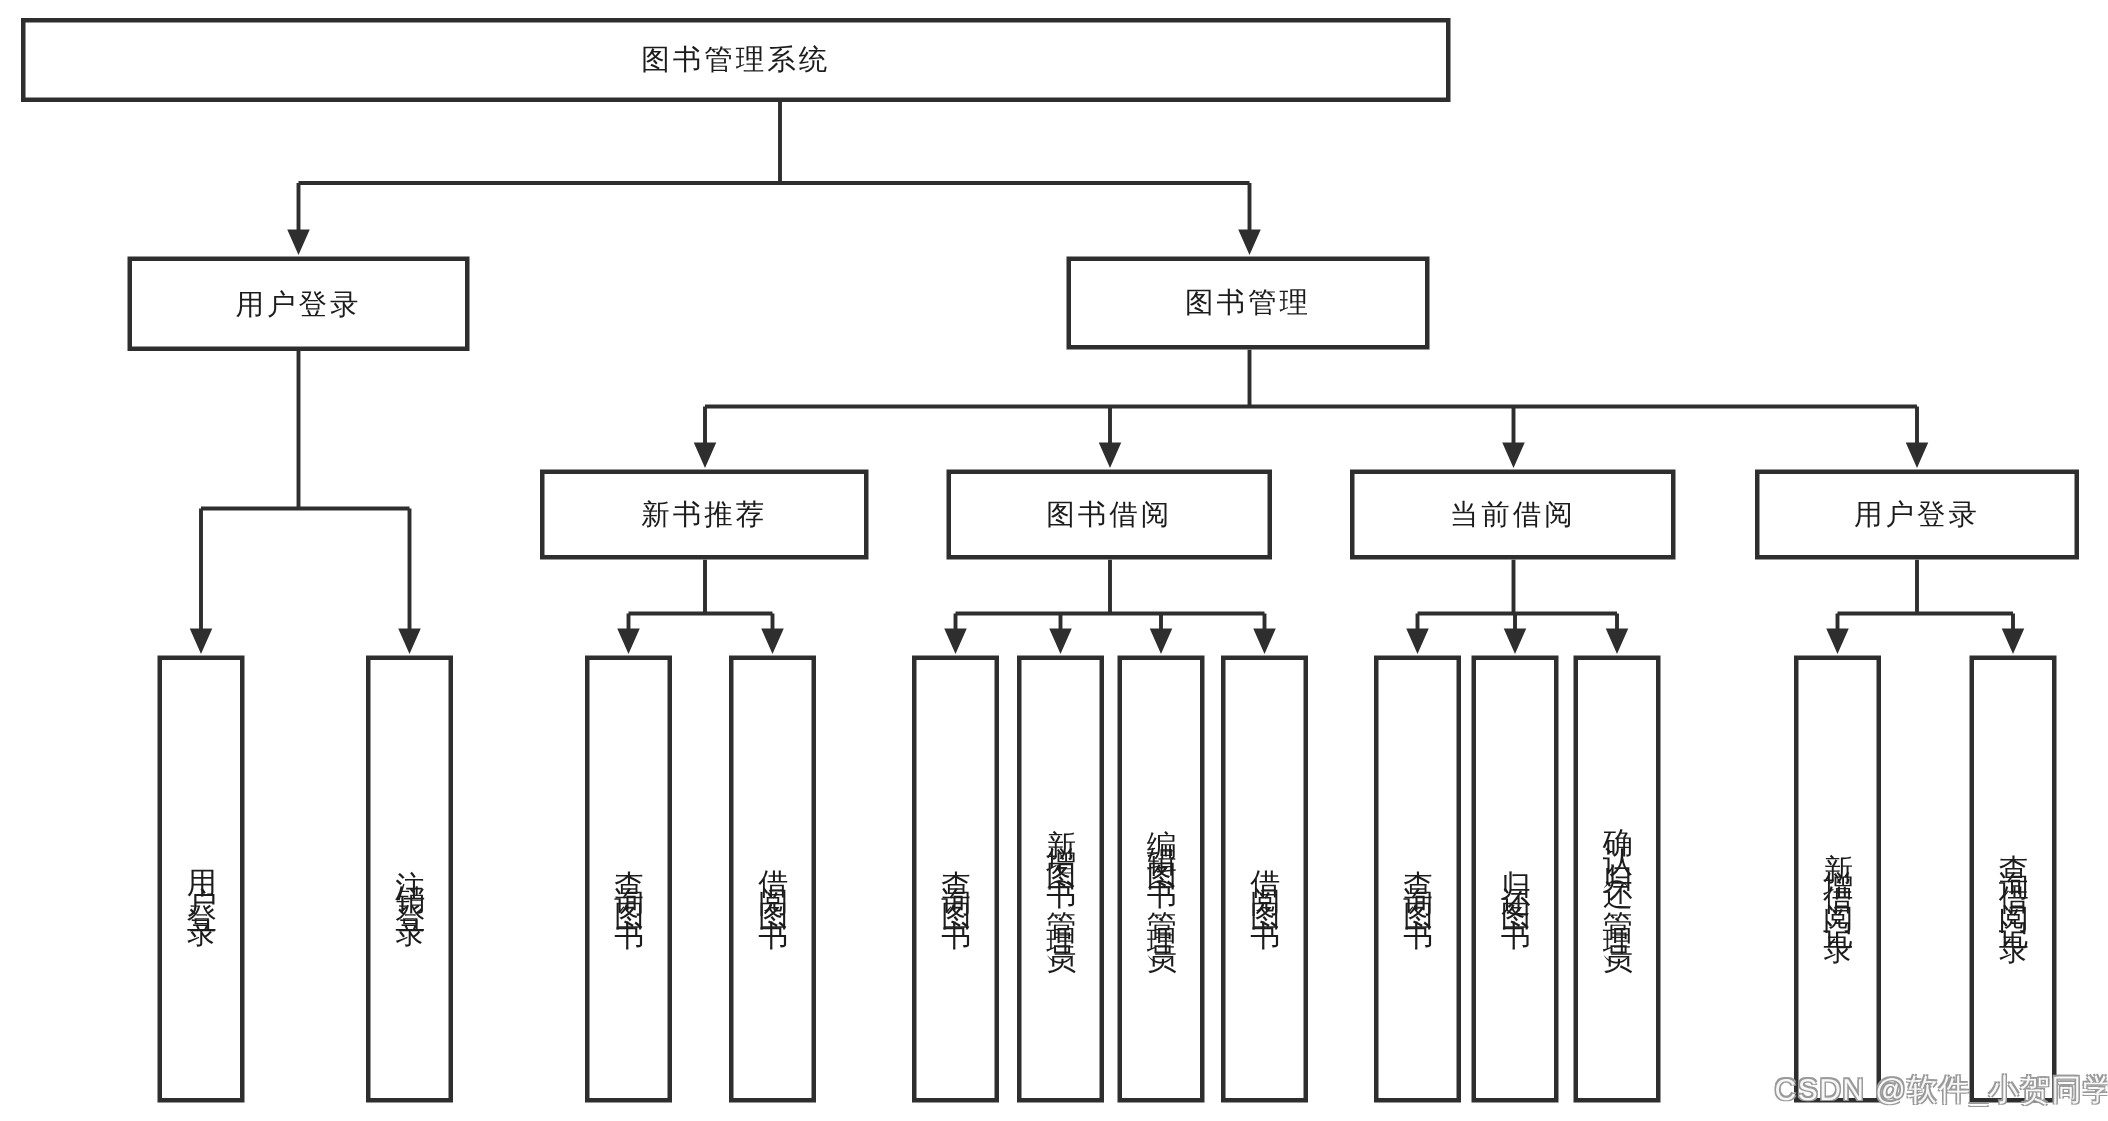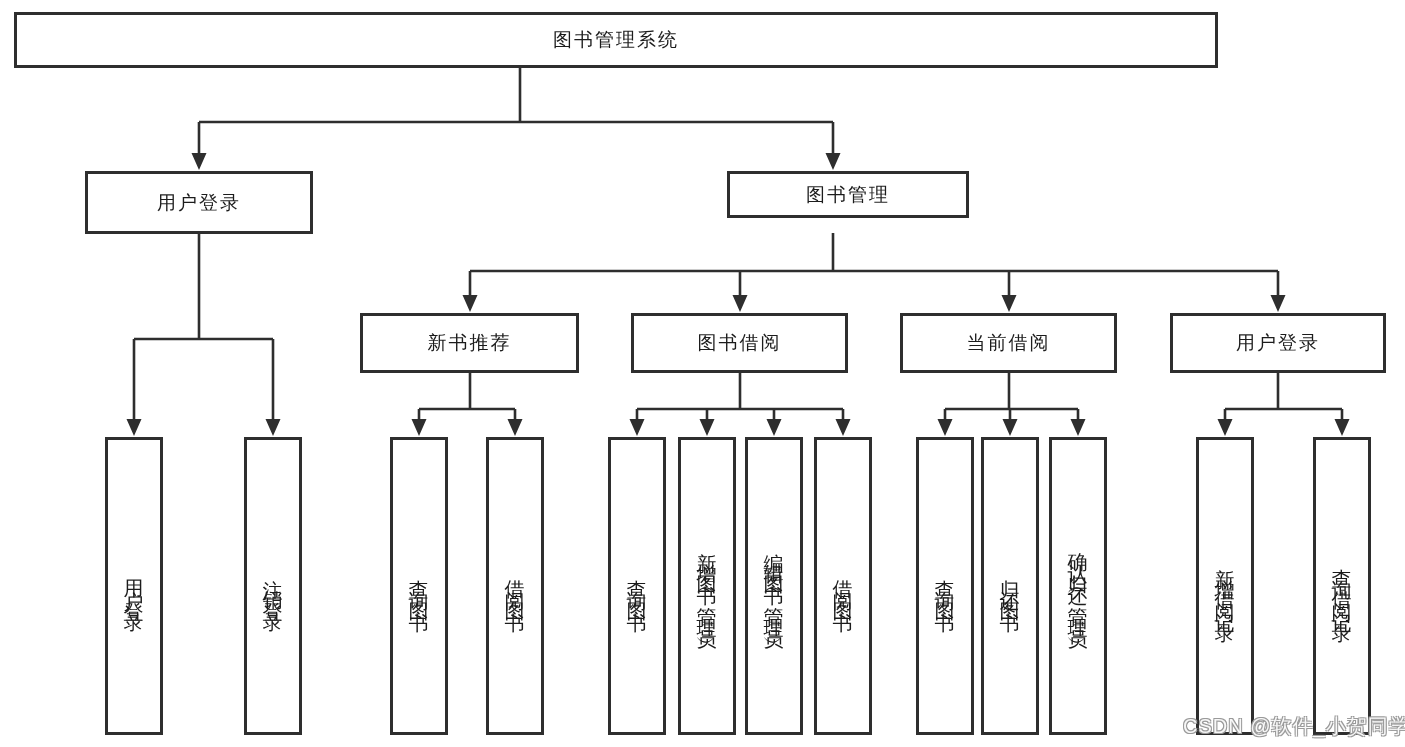--- a/index.html
+++ b/index.html
@@ -72,28 +72,28 @@
          M1001.5 295 L1016.5 295 L1009 312 Z M1270.5 295 L1285.5 295 L1278 312 Z
          M126.5 419 L141.5 419 L134 436 Z M265.5 419 L280.5 419 L273 436 Z
          M411.5 419 L426.5 419 L419 436 Z M507.5 419 L522.5 419 L515 436 Z
          M629.5 419 L644.5 419 L637 436 Z M699.5 419 L714.5 419 L707 436 Z
          M766.5 419 L781.5 419 L774 436 Z M835.5 419 L850.5 419 L843 436 Z
          M937.5 419 L952.5 419 L945 436 Z M1002.5 419 L1017.5 419 L1010 436 Z
          M1070.5 419 L1085.5 419 L1078 436 Z M1217.5 419 L1232.5 419 L1225 436 Z
          M1334.5 419 L1349.5 419 L1342 436 Z"></path>
   </svg>
 
-  <div class="node h-label" style="left:14px; top:12px; width:1204px; height:56px;">
+  <div class="node h-label" style="left:14px; top:12px; width:953px; height:56px;">
     <span>图书管理系统</span>
   </div>
 
   <div class="node h-label" style="left:85px; top:171px; width:228px; height:63px;">
     <span>用户登录</span>
   </div>
-  <div class="node h-label" style="left:711px; top:171px; width:242px; height:47px;margin-left:16px;">
+  <div class="node h-label" style="left:711px; top:171px; width:242px; height:62px;">
     <span>图书管理</span>
   </div>
 
   <div class="node h-label" style="left:360px; top:313px; width:219px; height:60px;">
     <span>新书推荐</span>
   </div>
   <div class="node h-label" style="left:631px; top:313px; width:217px; height:60px;">
     <span>图书借阅</span>
   </div>
   <div class="node h-label" style="left:900px; top:313px; width:217px; height:60px;">

